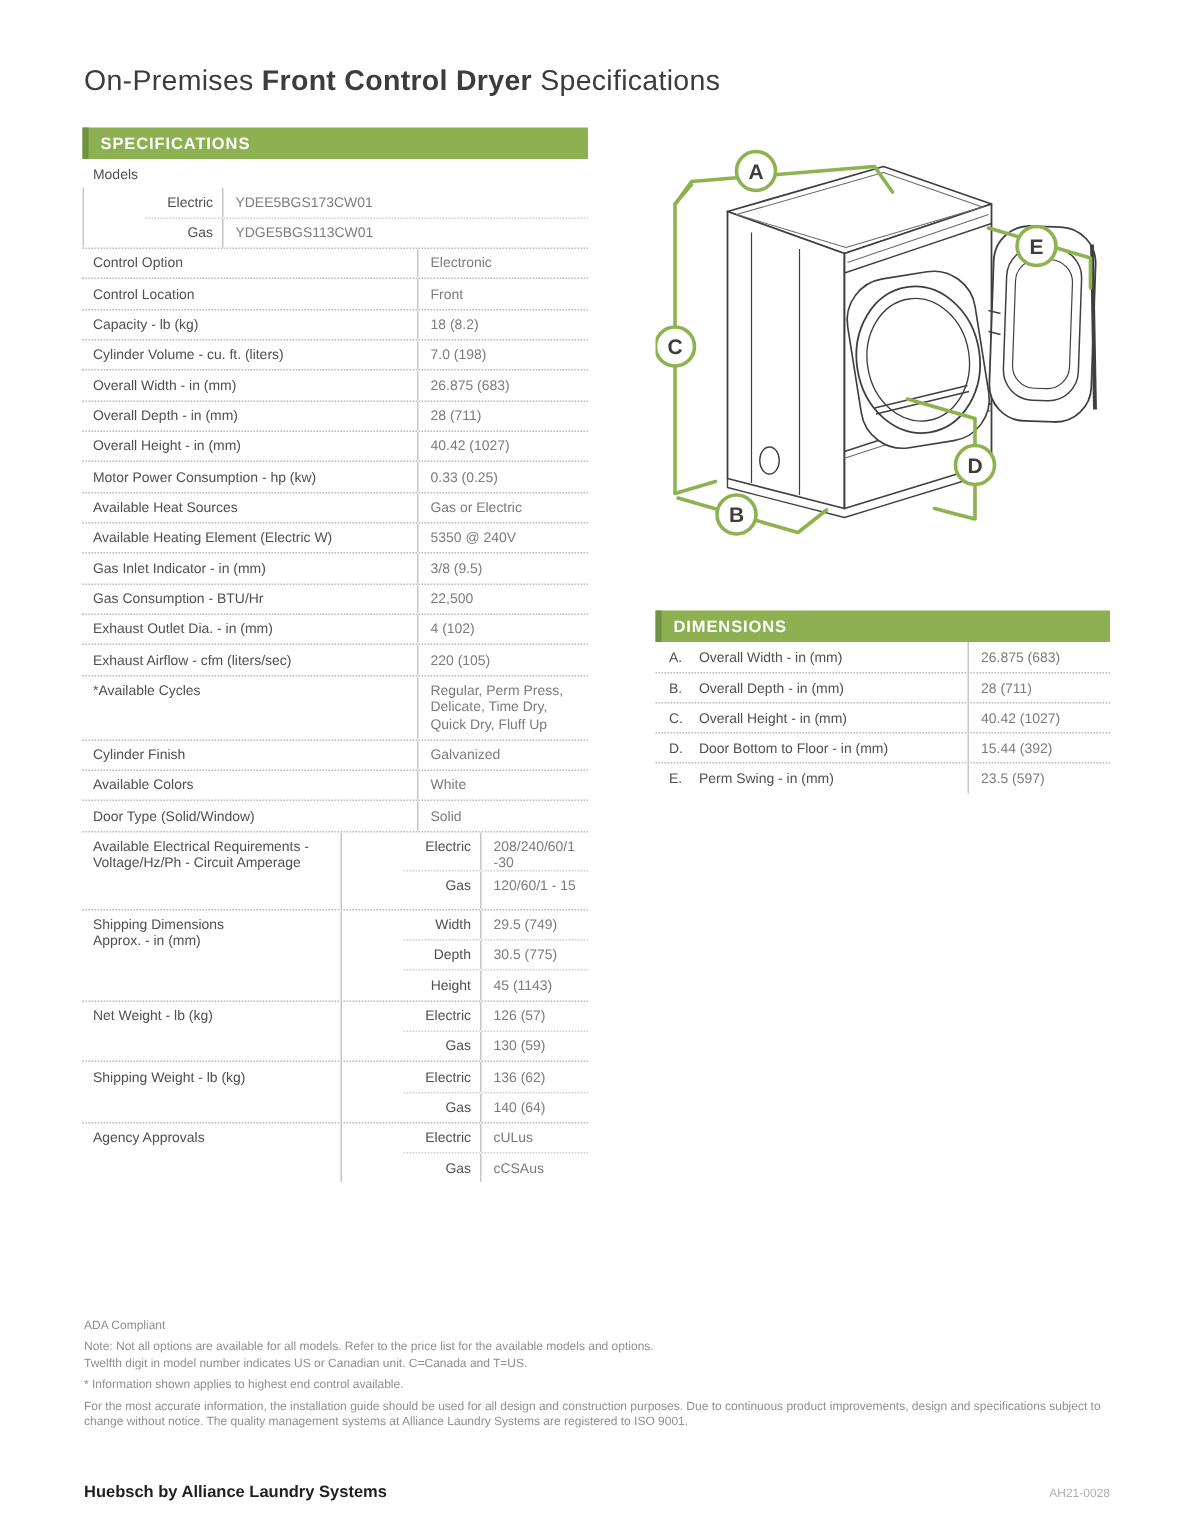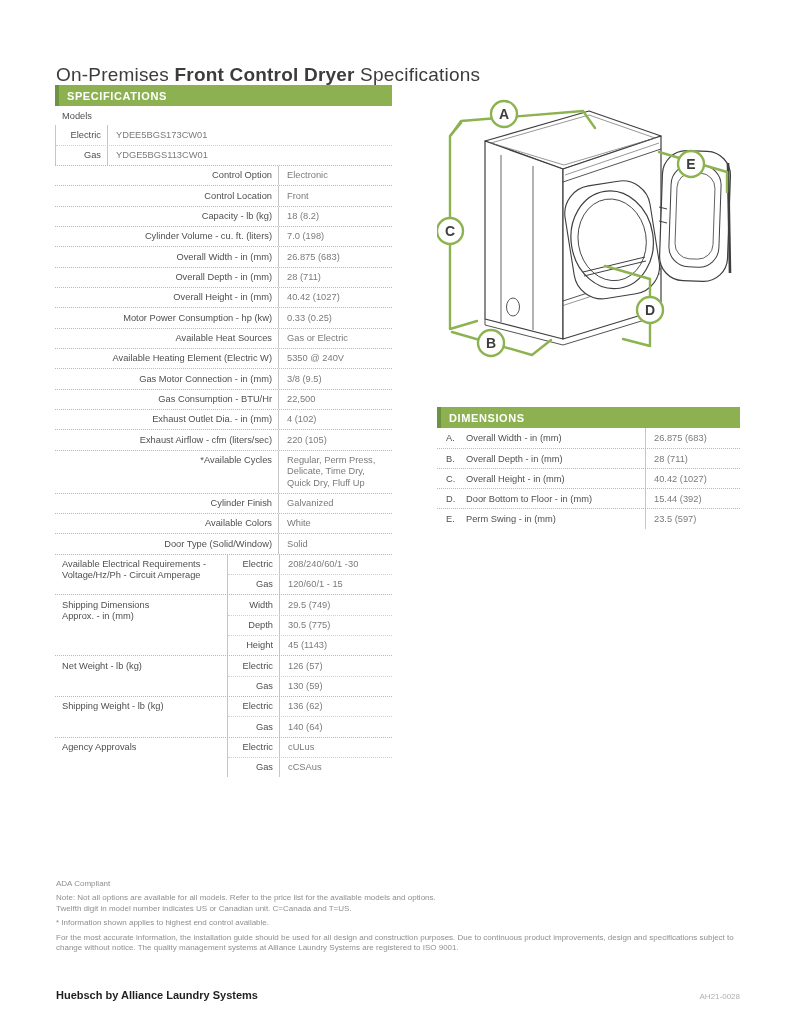--- a/index.html
+++ b/index.html
@@ -1,40 +1,40 @@
 <!DOCTYPE html>
 <html><head>
 <meta charset="utf-8">
 <style>
   * { margin:0; padding:0; box-sizing:border-box; }
   html,body { background:#ffffff; }
   .page {
     position:relative; width:796px; height:1024px; background:#fff;
     font-family:"Liberation Sans", sans-serif; color:#4f4f4f; overflow:hidden;
   }
-  .title { position:absolute; top:64px; left:56px; font-size:19px; font-weight:400; color:#3c3c3c; letter-spacing:.2px; }
+  .title { position:absolute; top:44px; left:56px; font-size:19px; font-weight:400; color:#3c3c3c; letter-spacing:.2px; }
   .title b { font-weight:700; }
 
   .left-col  { position:absolute; top:85px; left:55px;  width:337px; }
   .right-col { position:absolute; top:85px; left:437px; width:303px; }
 
   .sec-head {
     background:#8DB150; border-left:4px solid #6E9340; color:#fff;
     font-weight:700; font-size:11px; letter-spacing:.6px;
     padding:5px 8px 4px 8px; line-height:12px;
   }
 
   .tbl { font-size:9.3px; line-height:1.22; }
   .r { display:flex; align-items:stretch; border-top:1px dotted #b8b8b8; min-height:19px; }
   .tbl .r:first-child { border-top:none;flex-direction:column; }
   .c { padding:4.5px 6px 3.5px 6px; white-space:pre-line; }
-  .l { flex:1; color:#4f4f4f; padding-left:7px;text-align:right; }
+  .l { flex:1; color:#4f4f4f; padding-left:7px; }
   .v { width:114px; border-left:1px solid #c6c6c6; color:#7b7b7b; padding-left:8px; }
   .g { width:172px; color:#4f4f4f; padding-left:7px; }
-  .ss { flex:1; display:flex; flex-direction:column; border-left:1px solid #c6c6c6; }
+  .ss { flex:1; display:flex; flex-direction:column; border-left:1px solid #c6c6c6;padding-left:41px; }
   .sr { display:flex; border-top:1px dotted #cfcfcf; min-height:19px; flex:1; }
   .sr:first-child { border-top:none; }
   .sl { width:51px; text-align:right; color:#4f4f4f; padding-right:6px; }
   .sr .v { flex:1; width:auto; }
 
   .diagram-wrap { height:322px; padding-top:4px; }
 
   .dim-tbl { font-size:9.3px; line-height:1.22; }
   .dim-r { display:flex; align-items:stretch; border-top:1px dotted #b8b8b8; min-height:19.5px; }
   .dim-tbl .dim-r:first-child { border-top:none; }
@@ -111,21 +111,21 @@
       </div>
       <div class="r">
         <div class="c l">Available Heat Sources</div>
         <div class="c v">Gas or Electric</div>
       </div>
       <div class="r">
         <div class="c l">Available Heating Element (Electric W)</div>
         <div class="c v">5350 @ 240V</div>
       </div>
       <div class="r">
-        <div class="c l">Gas Motor Connection - in (mm)</div>
+        <div class="c l">Gas Inlet Indicator - in (mm)</div>
         <div class="c v">3/8 (9.5)</div>
       </div>
       <div class="r">
         <div class="c l">Gas Consumption - BTU/Hr</div>
         <div class="c v">22,500</div>
       </div>
       <div class="r">
         <div class="c l">Exhaust Outlet Dia. - in (mm)</div>
         <div class="c v">4 (102)</div>
       </div>

